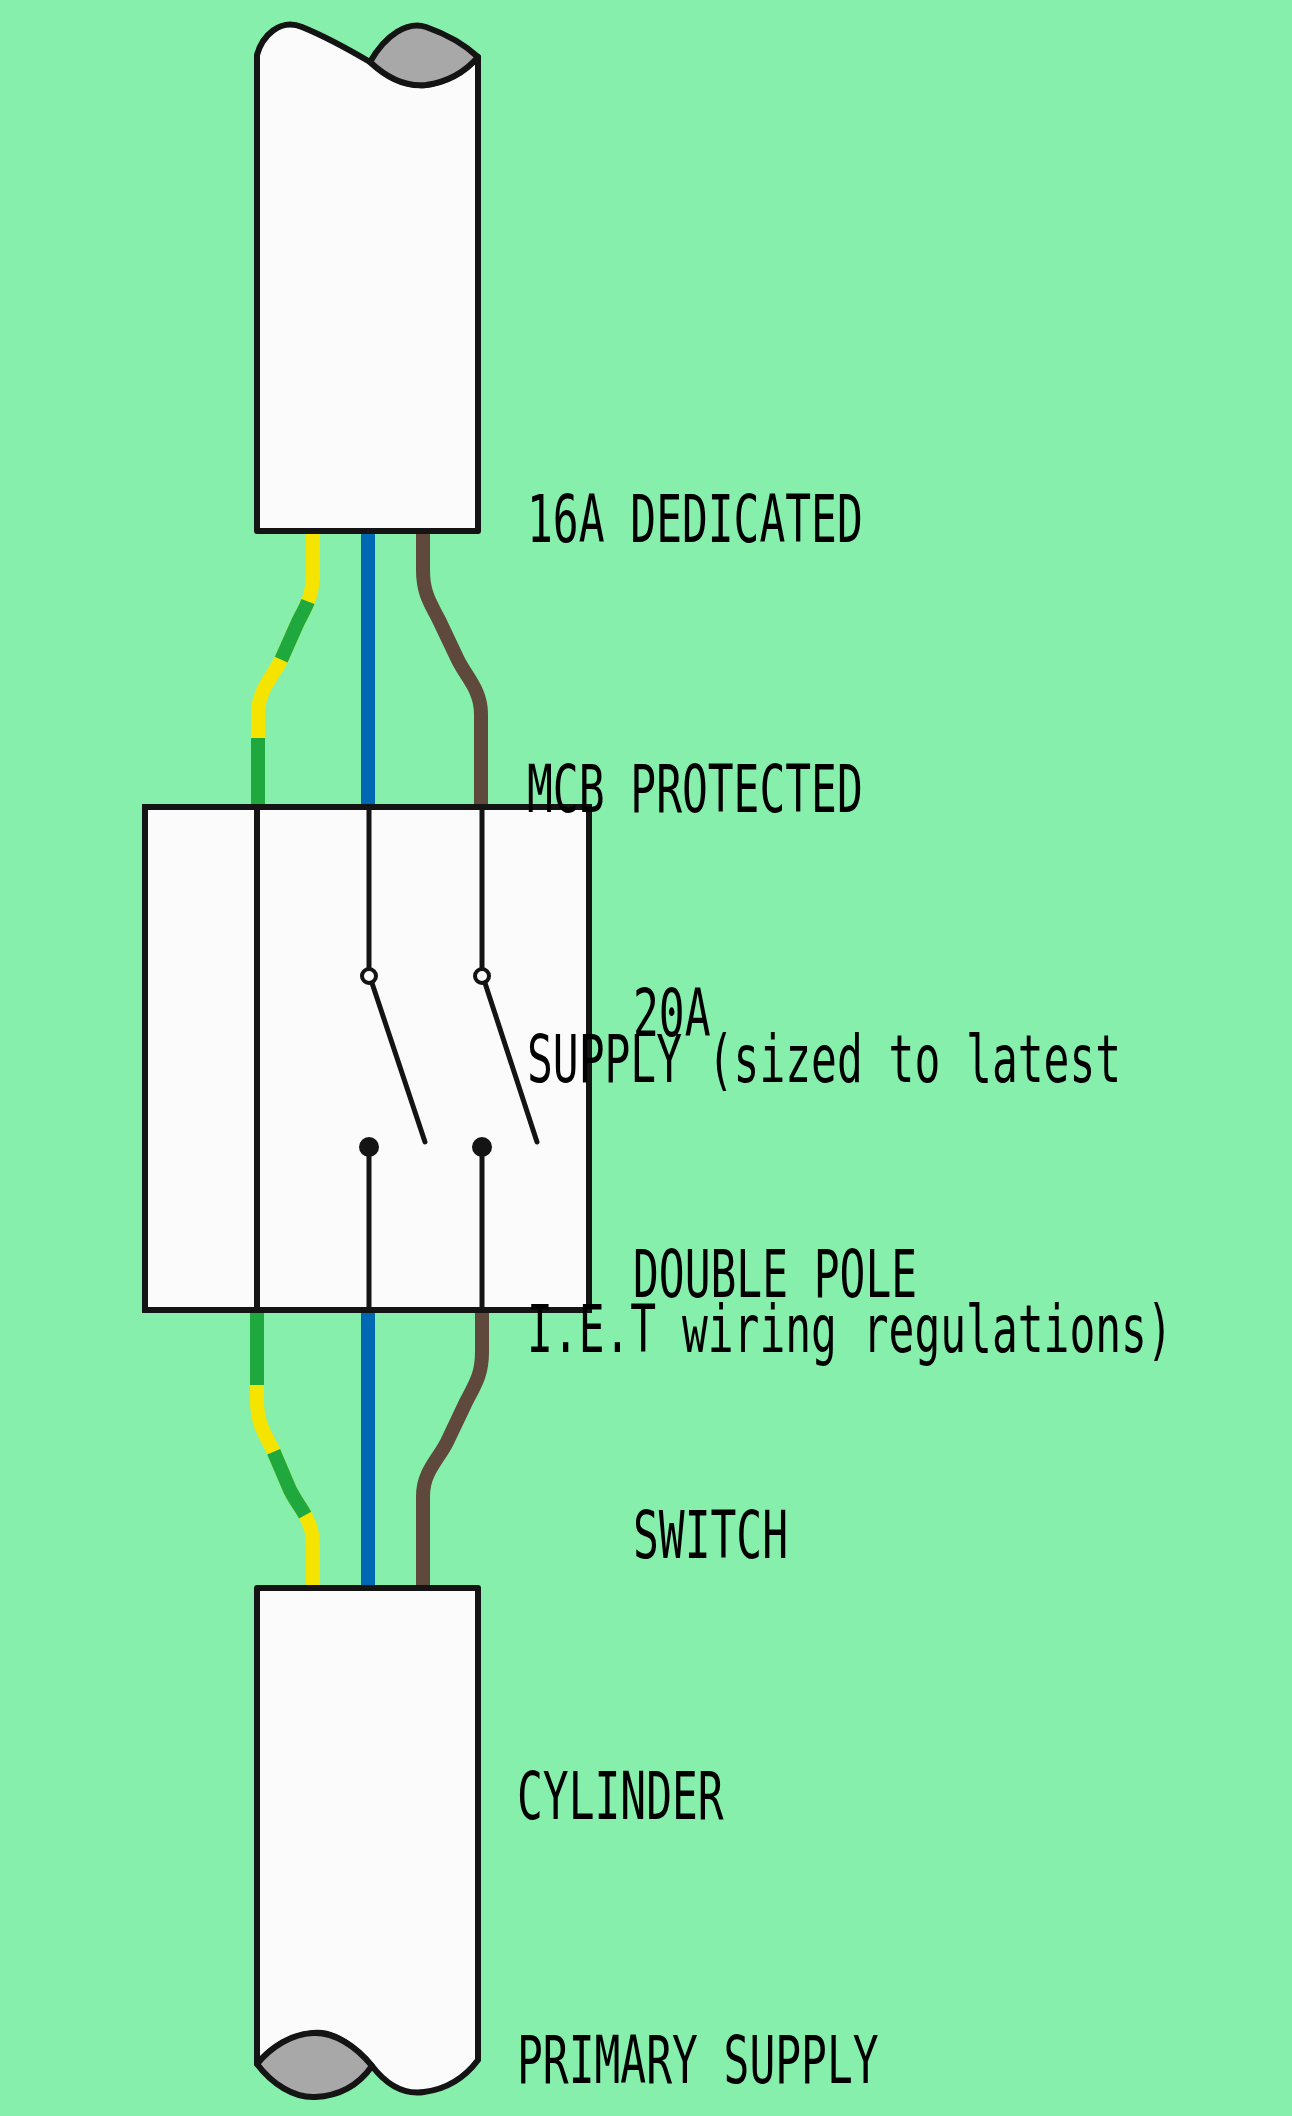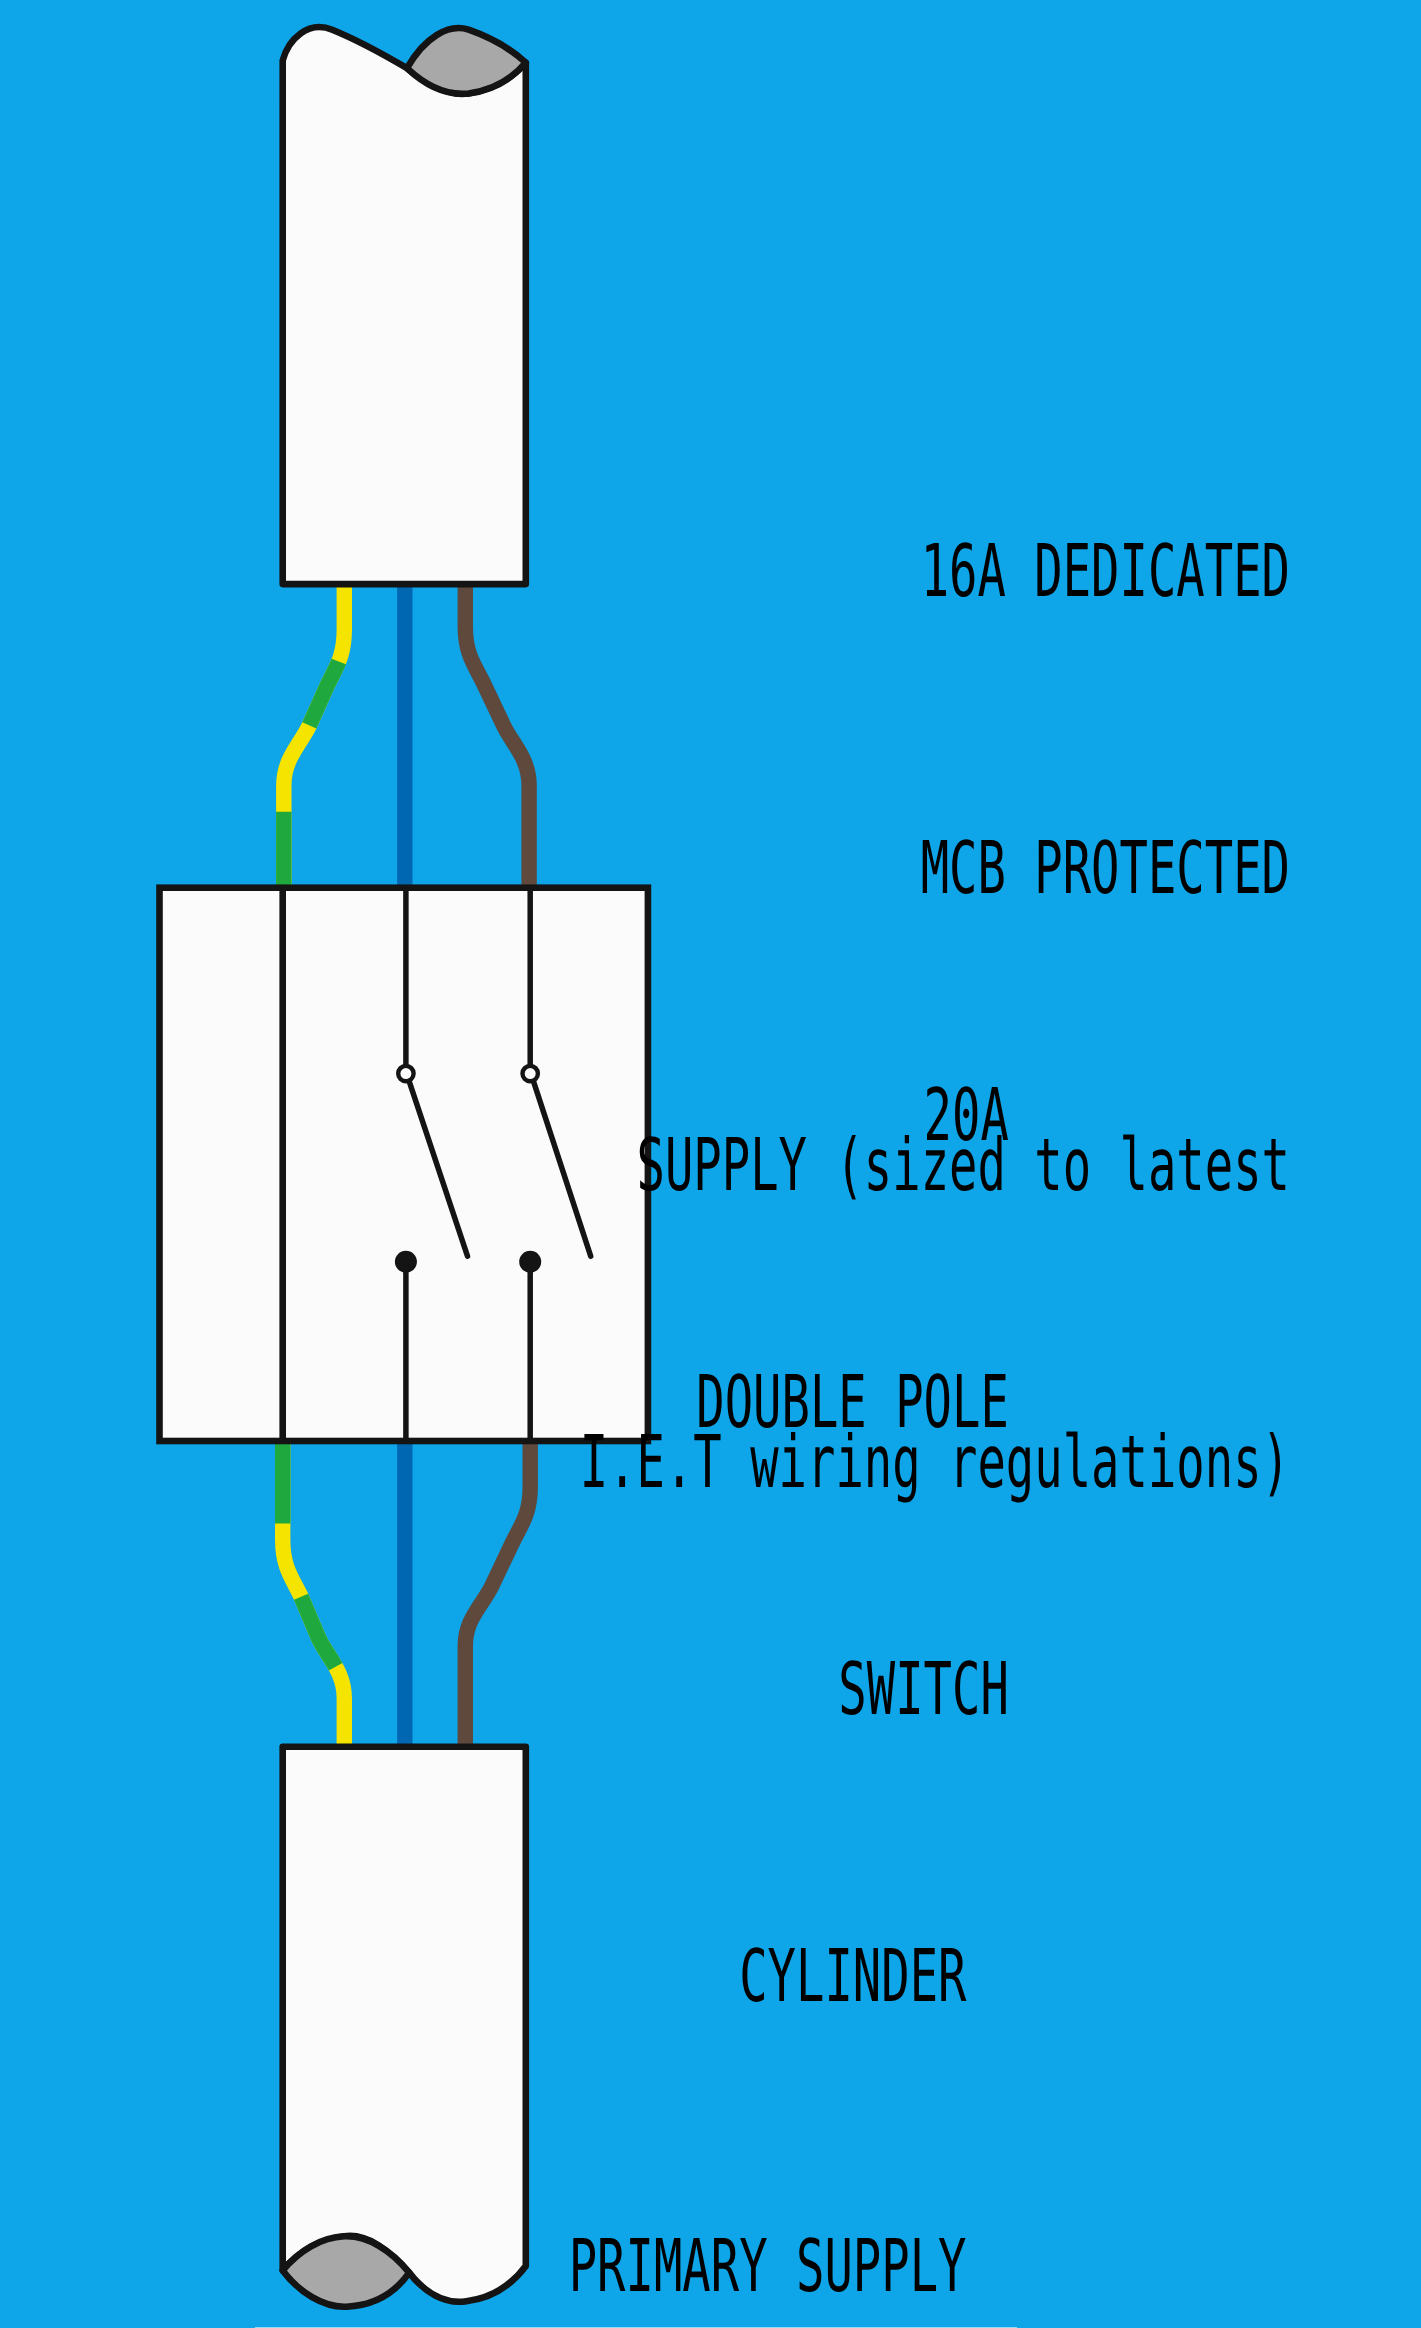--- a/index.html
+++ b/index.html
@@ -1,16 +1,16 @@
 <!DOCTYPE html>
 <html style="--earth-yellow: #f5e400; --earth-green: #1fa83d; --neutral-blue: #0068b3; --live-brown: #5e493c; --cable-break-gray: #a8a8a8; --cable-fill: #fbfbfb; --outline: #141414; --text: #000000;"><head>
 <meta charset="utf-8">
 <style>
   html,body{margin:0;padding:0;background:#ffffff;}
-  .stage{position:relative;width:1292px;height:2116px;background:#0ea5e9;overflow:hidden;text-align:right;}
+  .stage{position:relative;width:1292px;height:2116px;background:#86efac;overflow:hidden;}
   .stage svg{position:absolute;left:0;top:0;}
 
   
   .cable{fill:var(--cable-fill);stroke:var(--outline);stroke-width:6;stroke-linejoin:round;}
   .lens{fill:var(--cable-break-gray);stroke:var(--outline);stroke-width:6;stroke-linejoin:round;}
   .wire{fill:none;stroke-width:14;stroke-linecap:butt;}
   .earth-y{stroke:var(--earth-yellow);}
   .earth-g{stroke:var(--earth-green);}
   .neutral{stroke:var(--neutral-blue);}
   .live{stroke:var(--live-brown);}

